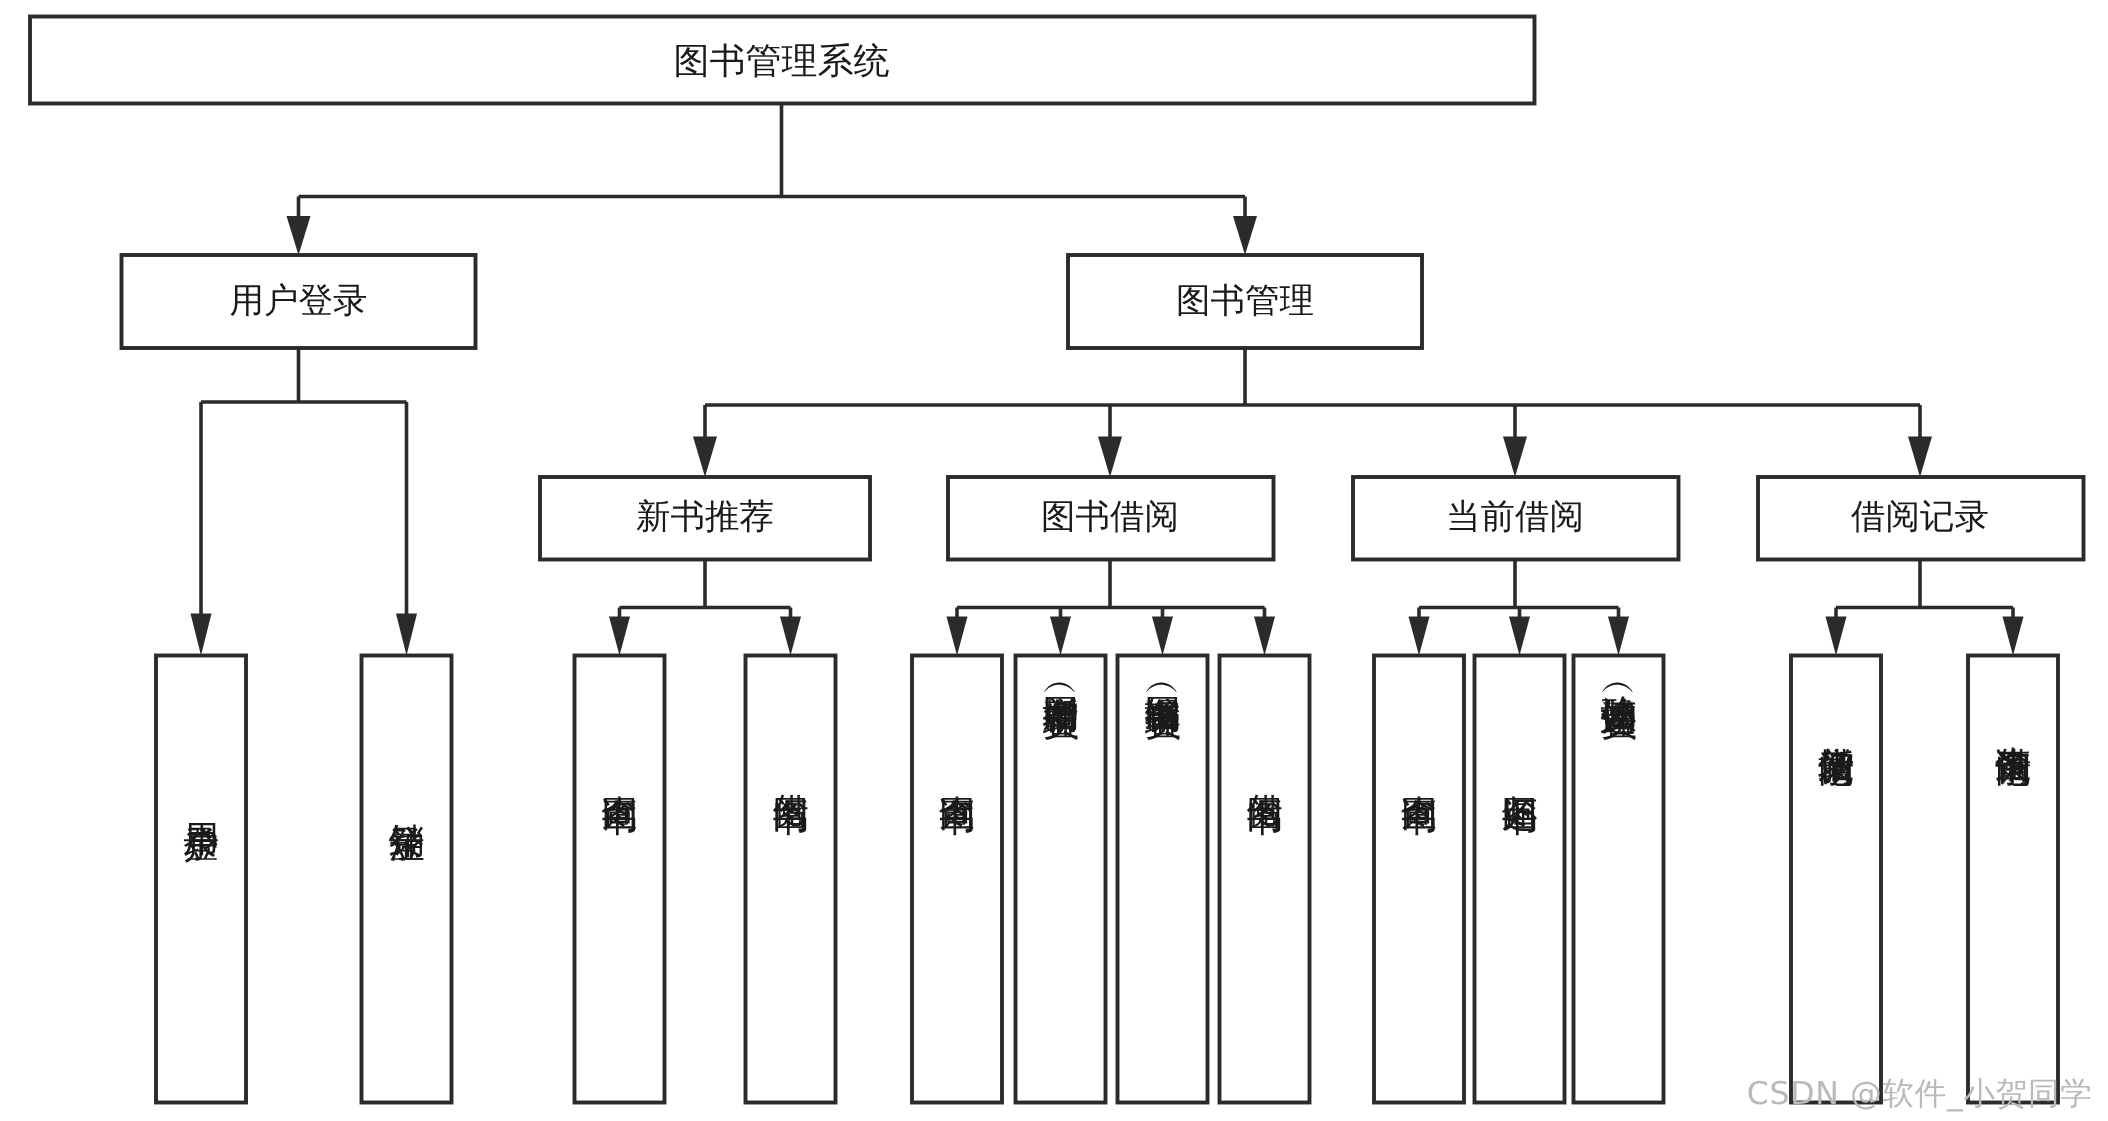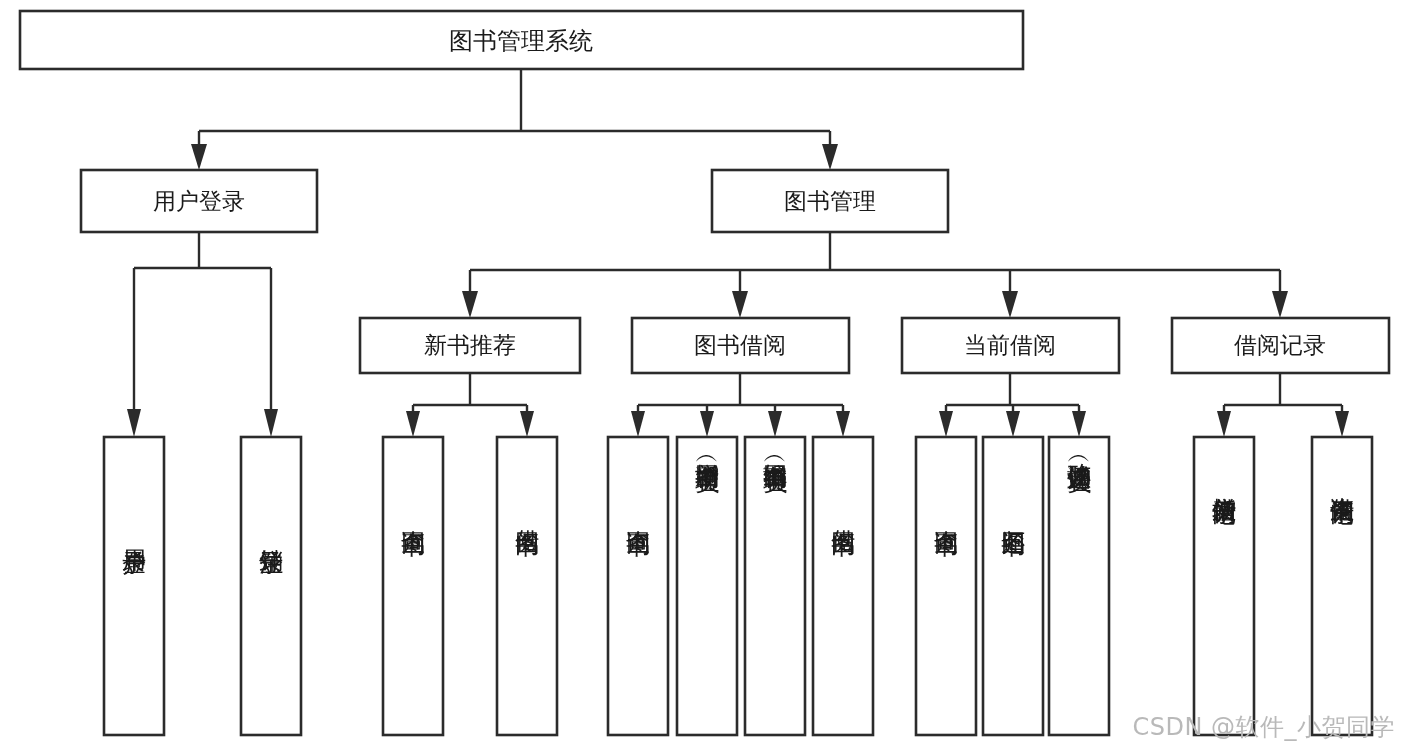--- a/index.html
+++ b/index.html
@@ -73,21 +73,21 @@
     text-orientation: upright;
     letter-spacing: 1px;
     white-space: nowrap;
     text-align: left;
   }
   .watermark {
     position: absolute;
     right: 10px;
     bottom: 4px;
     font-family: "DejaVu Sans", "Liberation Sans", sans-serif;
-    font-size: 24px;
+    font-size: 21px;
     color: #b9b9b9;
     letter-spacing: 0.5px;
     user-select: none;
     white-space: nowrap;
   }
 </style>
 </head>
 <body>
 
 <div id="diagram-root">

